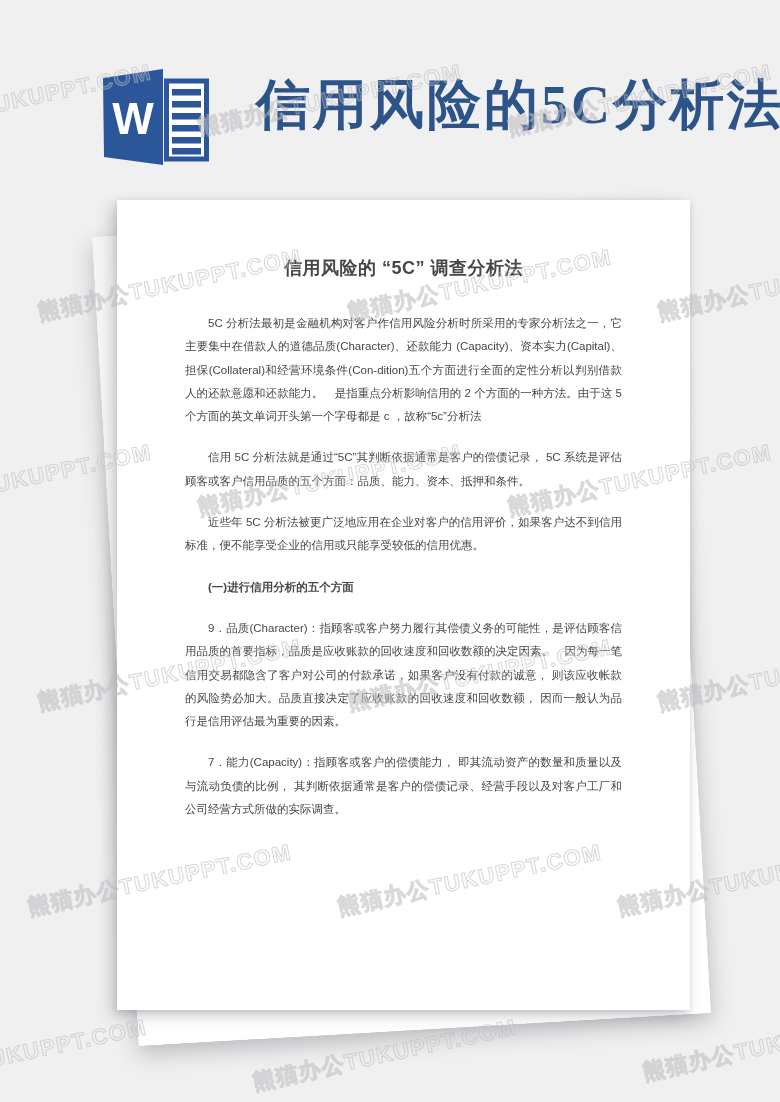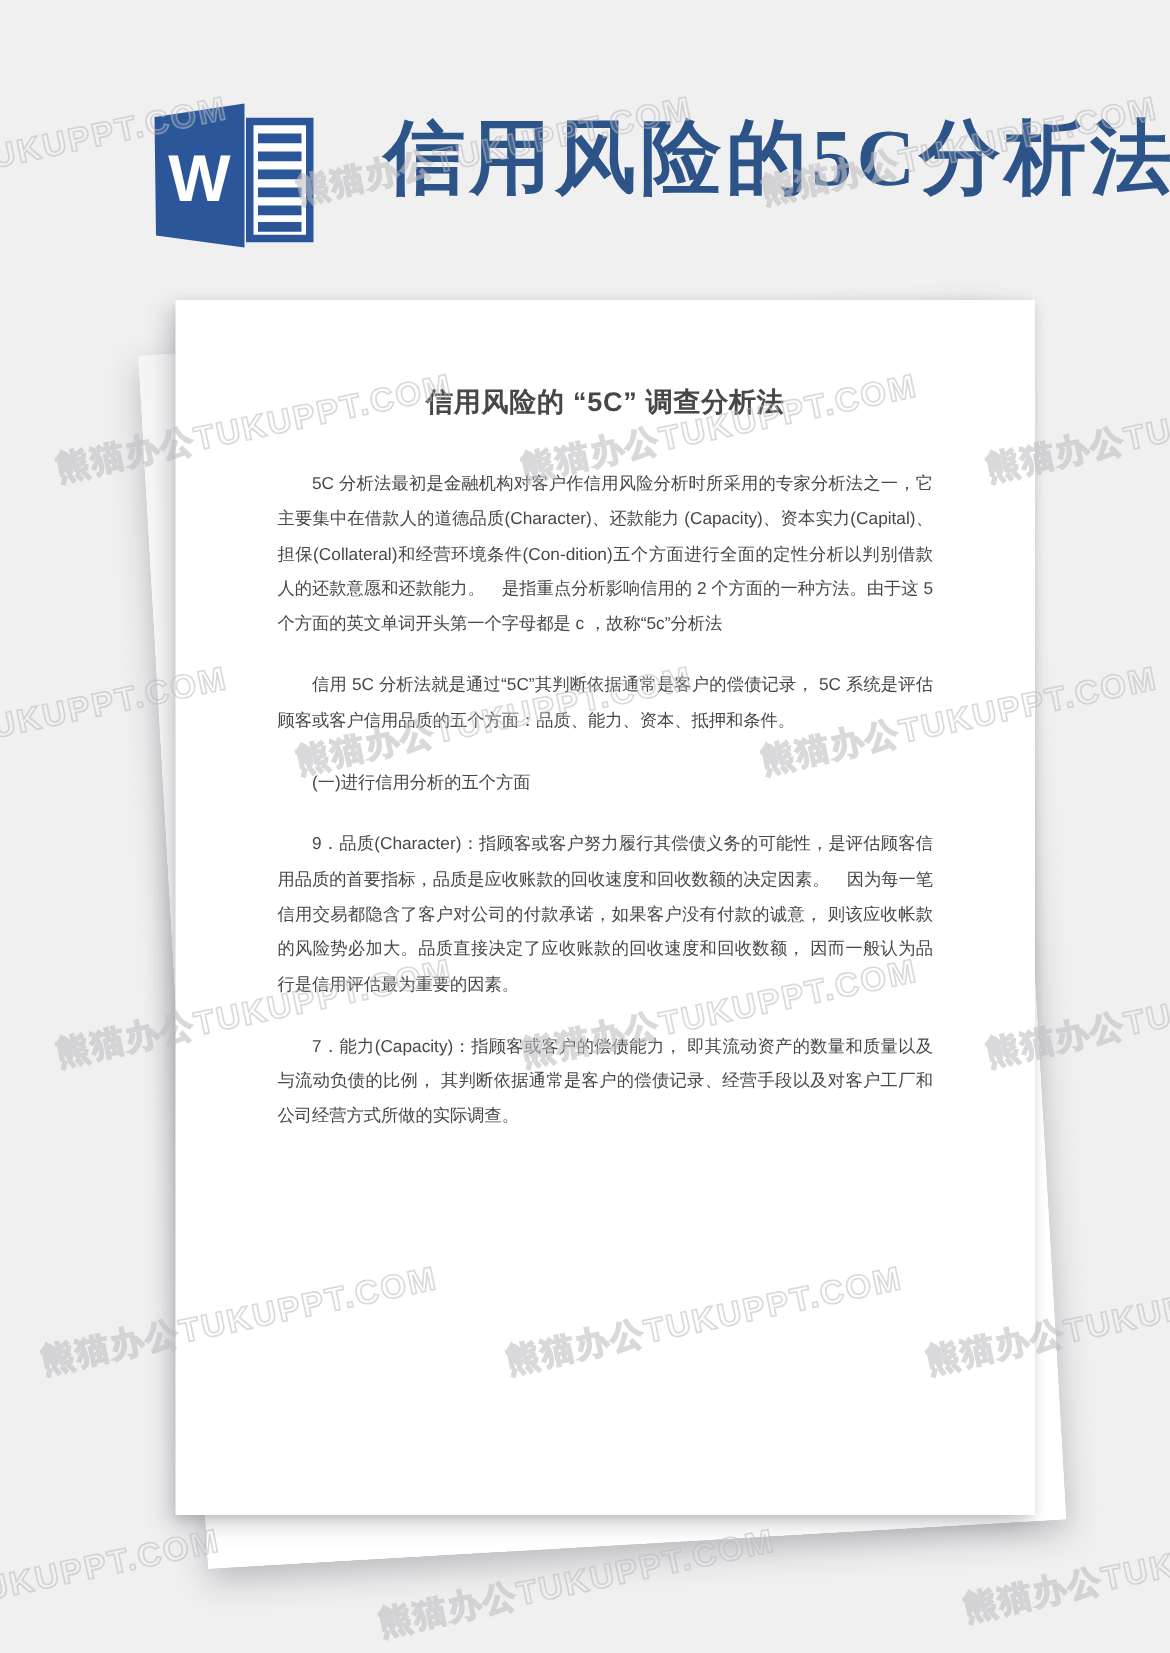--- a/index.html
+++ b/index.html
@@ -53,21 +53,21 @@
     letter-spacing:0.5px;
   }
   .doc-para{
     margin:0 0 18px 0;
     font-size:11.5px;
     line-height:23.3px;
     color:#474747;
     text-align:justify;
     text-indent:2em;
   }
-  .doc-heading{font-weight:normal;}
+  .doc-heading{font-weight:bold;}
 
   
   .watermark-layer{
     position:absolute;left:0;top:0;width:780px;height:1102px;
     pointer-events:none;z-index:30;
   }
   .wm{
     position:absolute;
     font-weight:bold;font-size:22px;letter-spacing:1.5px;
     white-space:nowrap;
@@ -122,20 +122,21 @@
     </svg>
     <h1 class="page-title">信用风险的5C分析法</h1>
   </div>
 
   <div class="doc-stack">
     <div class="page back"></div>
     <div class="page front">
       <h2 class="doc-title">信用风险的 “5C”  调查分析法</h2>
       <p class="doc-para">5C 分析法最初是金融机构对客户作信用风险分析时所采用的专家分析法之一，它主要集中在借款人的道德品质(Character)、还款能力 (Capacity)、资本实力(Capital)、担保(Collateral)和经营环境条件(Con-dition)五个方面进行全面的定性分析以判别借款人的还款意愿和还款能力。　是指重点分析影响信用的 2 个方面的一种方法。由于这 5 个方面的英文单词开头第一个字母都是 c ，故称“5c”分析法</p>
       <p class="doc-para">信用 5C 分析法就是通过“5C”其判断依据通常是客户的偿债记录， 5C 系统是评估顾客或客户信用品质的五个方面：品质、能力、资本、抵押和条件。</p>
+      <p class="doc-para">近些年 5C 分析法被更广泛地应用在企业对客户的信用评价，如果客户达不到信用标准，便不能享受企业的信用或只能享受较低的信用优惠。</p>
       <p class="doc-para doc-heading">(一)进行信用分析的五个方面</p>
       <p class="doc-para">9．品质(Character)：指顾客或客户努力履行其偿债义务的可能性，是评估顾客信用品质的首要指标，品质是应收账款的回收速度和回收数额的决定因素。　因为每一笔信用交易都隐含了客户对公司的付款承诺，如果客户没有付款的诚意， 则该应收帐款的风险势必加大。品质直接决定了应收账款的回收速度和回收数额， 因而一般认为品行是信用评估最为重要的因素。</p>
       <p class="doc-para">7．能力(Capacity)：指顾客或客户的偿债能力， 即其流动资产的数量和质量以及与流动负债的比例， 其判断依据通常是客户的偿债记录、经营手段以及对客户工厂和公司经营方式所做的实际调查。</p>
     </div>
   </div>
 
   <div class="watermark-layer">
     <span class="wm">熊猫办公TUKUPPT.COM</span>
     <span class="wm">熊猫办公TUKUPPT.COM</span>
     <span class="wm">熊猫办公TUKUPPT.COM</span>

